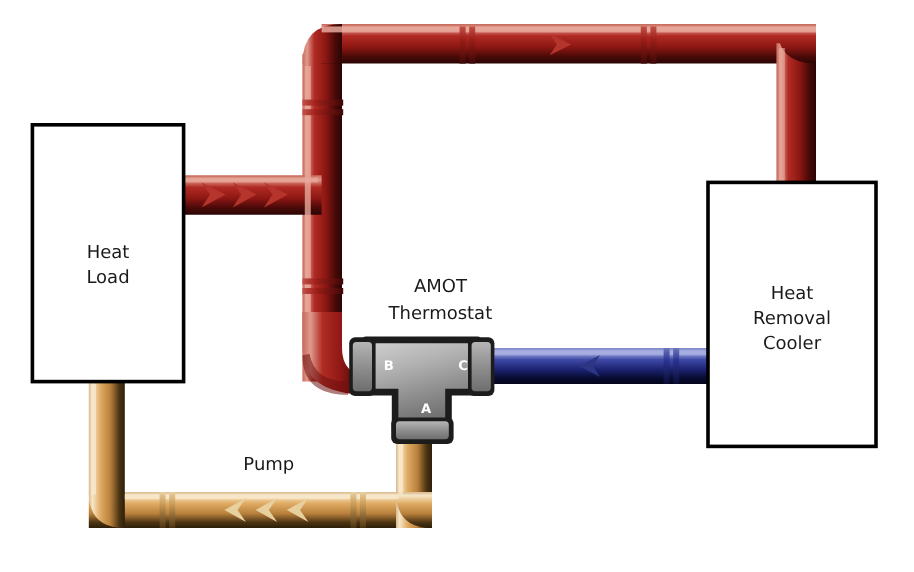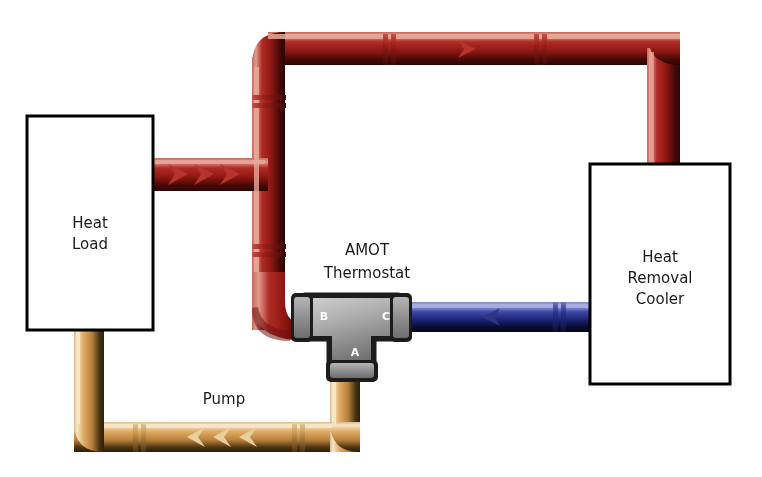--- a/index.html
+++ b/index.html
@@ -9,21 +9,21 @@
   }
   body {
     width: 762px;
     height: 477px;
     position: relative;
     overflow: hidden;
     font-family: "DejaVu Sans", sans-serif;
   }
   #diagram-root {
     position: absolute;
-    left: 0; top: 12px;
+    left: 0; top: 0;
     width: 762px;
     height: 400px;
   }
   svg.canvas {
     position: absolute;
     left: 0; top: 0;
     width: 762px;
     height: 477px;
     display: block;
   }

